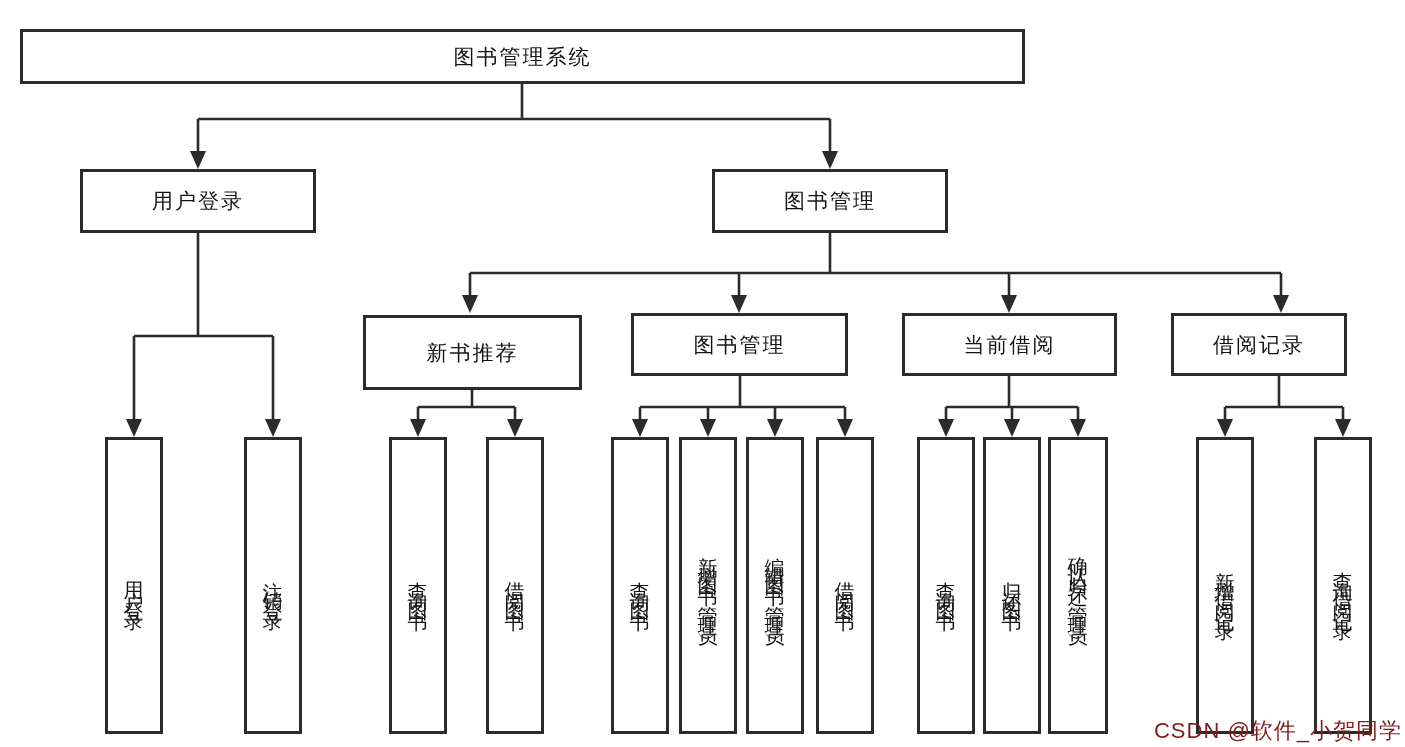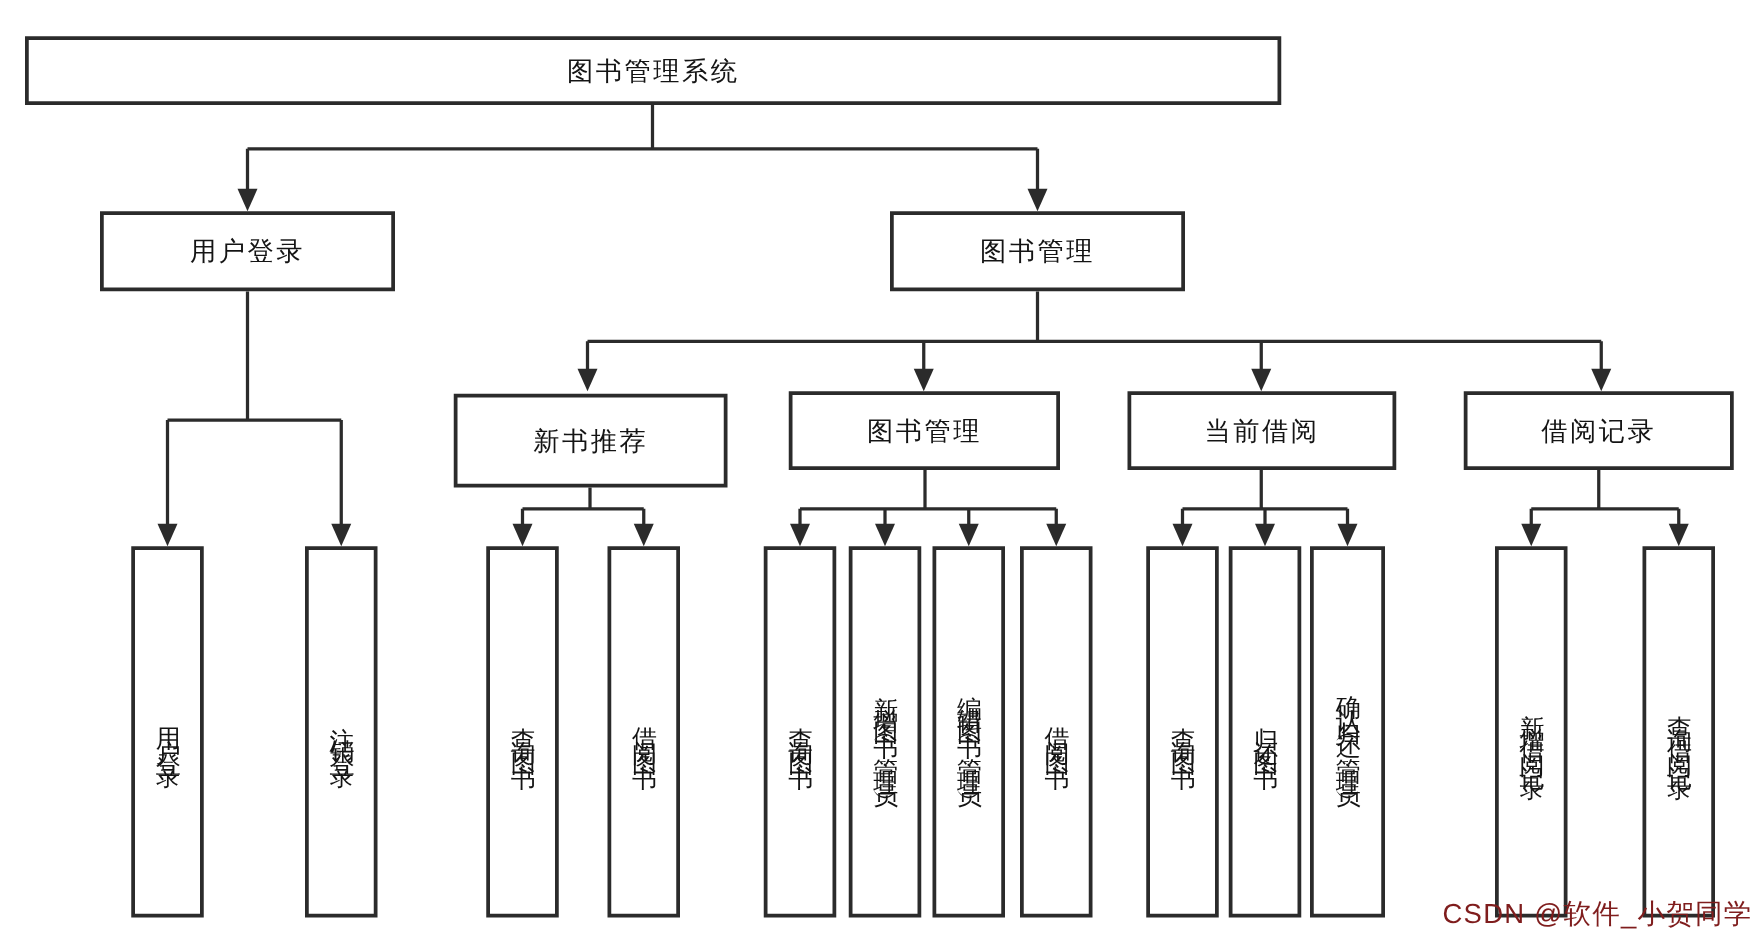--- a/index.html
+++ b/index.html
@@ -78,21 +78,21 @@
 
   <div class="box hbox" style="left:363px;top:315px;width:219px;height:75px;">
     <span>新书推荐</span>
   </div>
   <div class="box hbox" style="left:631px;top:313px;width:217px;height:63px;">
     <span>图书管理</span>
   </div>
   <div class="box hbox" style="left:902px;top:313px;width:215px;height:63px;">
     <span>当前借阅</span>
   </div>
-  <div class="box hbox" style="left:1171px;top:313px;width:216px;height:63px;">
+  <div class="box hbox" style="left:1171px;top:313px;width:176px;height:63px;">
     <span>借阅记录</span>
   </div>
 
   <div class="box vbox" style="left:105px;top:437px;width:58px;height:297px;">
     <span class="vtext">用户登录</span>
   </div>
   <div class="box vbox" style="left:244px;top:437px;width:58px;height:297px;">
     <span class="vtext">注销登录</span>
   </div>
 

